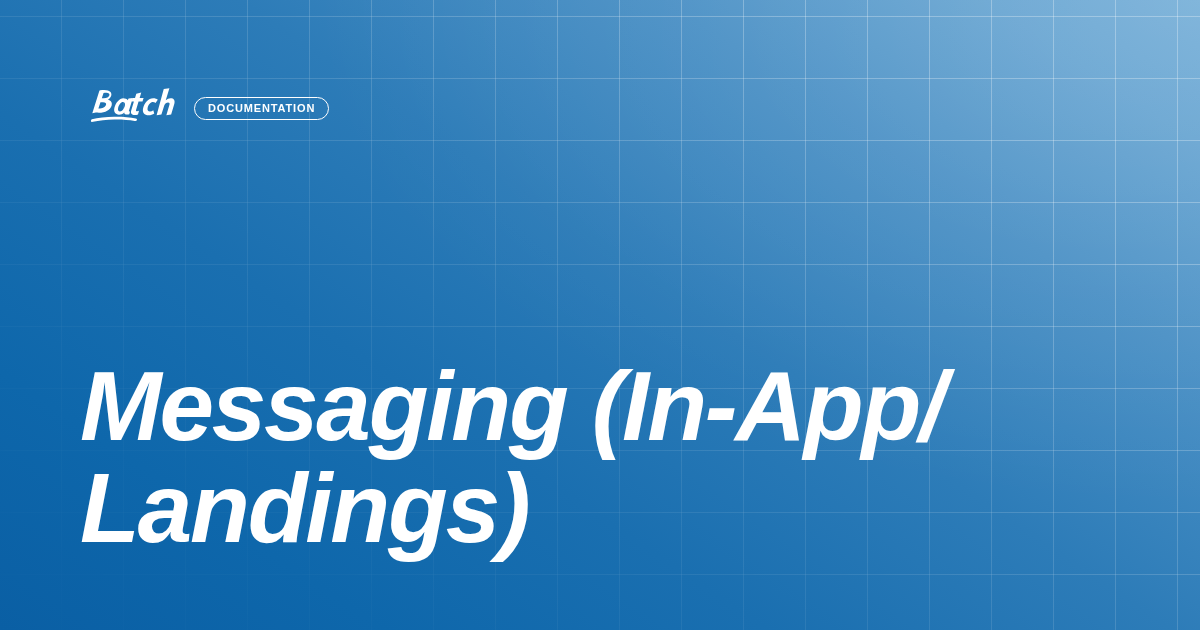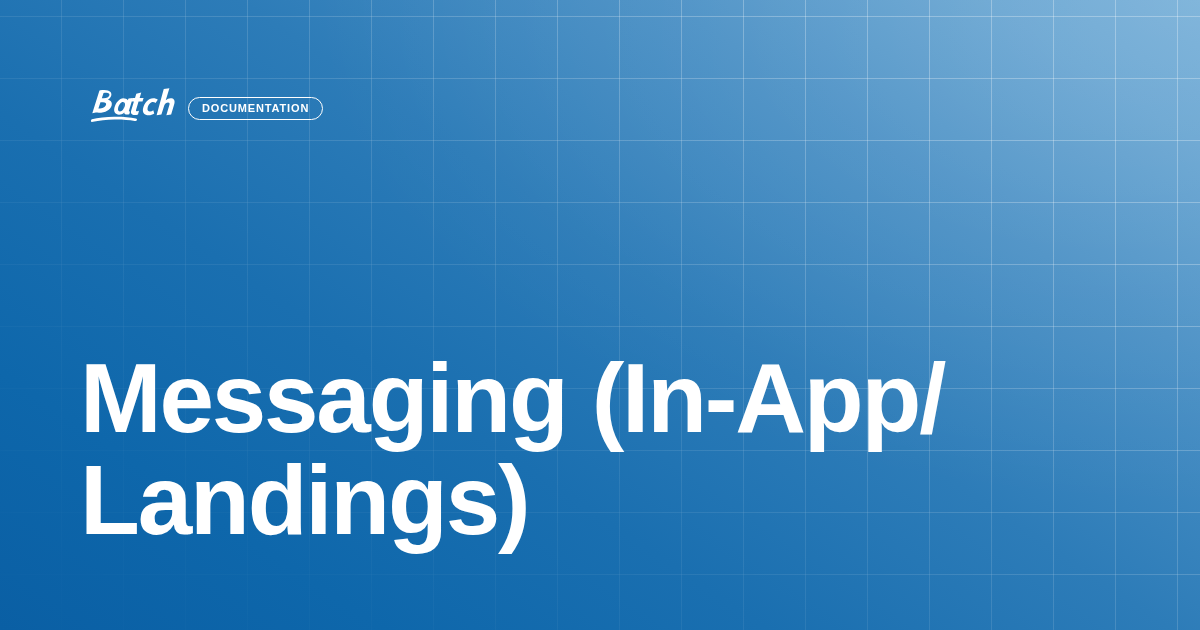--- a/index.html
+++ b/index.html
@@ -65,21 +65,21 @@
     pointer-events: none;
   }
 
   
   .header {
     position: absolute;
     left: 80px;
     top: 86px;
     display: flex;
     align-items: center;
-    gap: 4px;
+    gap: 10px;
     text-align: center;
   }
 
   .brand-logo {
     display: block;
     width: 104px;
     height: 44px;
   }
 
   .doc-badge {
@@ -95,22 +95,23 @@
     font-weight: bold;
     letter-spacing: 0.85px;
     line-height: 1;
     white-space: nowrap;
   }
 
   
   .title-block {
     position: absolute;
     left: 80px;
-    top: 348px;
+    top: 356px;
     width: 1000px;
+    font-style: italic;
   }
 
   .page-title {
     margin: 0;
     color: #ffffff;
     font-size: 98px;
     font-weight: bold;
     line-height: 1.04;
     letter-spacing: -2.2px;
     white-space: pre-line;

